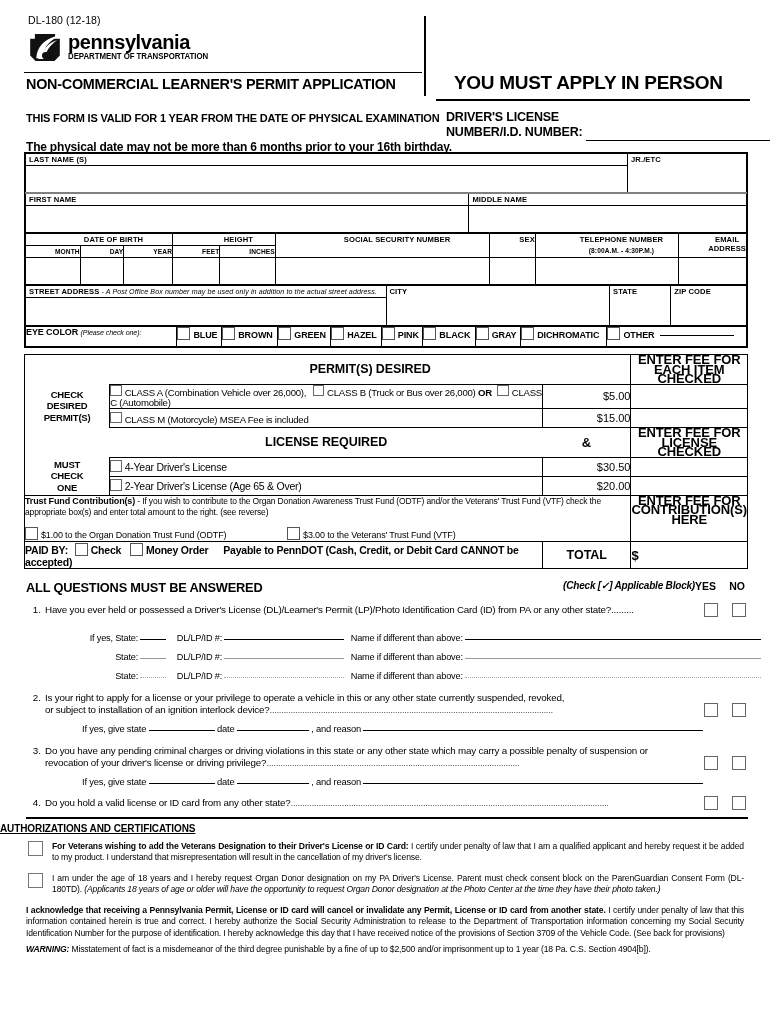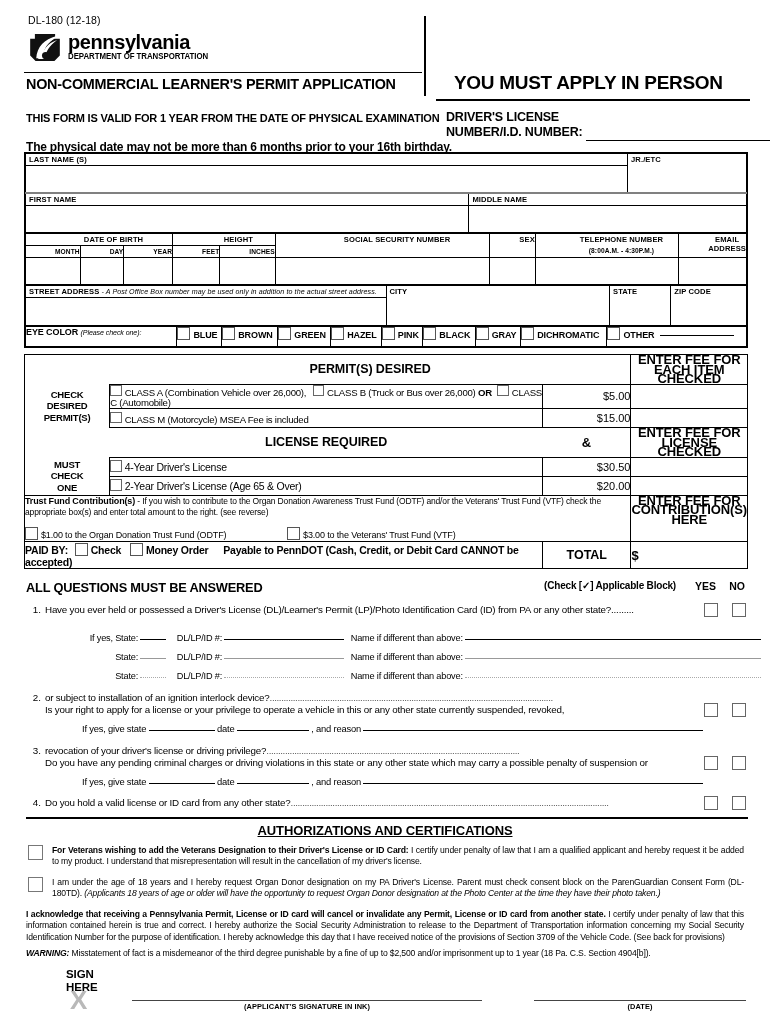--- a/index.html
+++ b/index.html
@@ -164,22 +164,22 @@
   .paidrow { font-size: 10.5px; font-weight: bold; padding: 5px 6px; letter-spacing: -0.2px;}
   .totallbl { text-align: center; font-size: 12.5px; font-weight: bold; }
   .dollar { font-size: 13px; font-weight: bold; padding-left: 8px; }
   .dotted-top { border-top: 1px dotted #555 !important; }
 
   
   .qsec { margin: 9px 22px 0 26px; position: relative; }
   .qhdr-row { position: relative; height: 17px; }
   .qhdr-title { font-size: 12.8px; font-weight: bold; letter-spacing: -0.2px; }
   .qhdr-check {
-    position: absolute; right: 72px; top: 2px;
-    font-size: 10px; font-weight: bold; letter-spacing: -0.2px;
+    position: absolute; right: 53px; top: 2px;
+    font-size: 10px; font-weight: bold; font-style: italic; letter-spacing: -0.2px;
   }
   .qhdr-yes { position: absolute; right: 32px; top: 2px; font-size: 10.5px; font-weight: bold;}
   .qhdr-no  { position: absolute; right: 3px;  top: 2px; font-size: 10.5px; font-weight: bold;}
 
   .qitem { position: relative; margin-top: 7px; }
   .qnum {
     position: absolute; left: 0; top: 0; width: 15px;
     font-size: 9.8px; text-align: right;
   }
   .qtext {
@@ -206,21 +206,21 @@
   .dots { letter-spacing: -0.4px; color: #555; }
 
   .qgive {
     margin-left: 104px; margin-top: 6px;
     font-size: 9.4px; letter-spacing: -0.2px; white-space: nowrap;
   }
 
   
   .auth-rule { margin: 8px 22px 0 26px; border-top: 2.4px solid #000; }
   .auth-title {
-    text-align: center; font-size: 13px; font-weight: bold;
+    text-align: left; font-size: 10px; font-weight: bold;
     text-decoration: underline; margin-top: 4px; letter-spacing: -0.1px;
   }
   .auth-item {
     position: relative; margin: 7px 26px 0 26px;
     padding-left: 26px;
     font-size: 8.6px; line-height: 11.4px; letter-spacing: -0.15px;
     text-align: justify;
   }
   .auth-cbx {
     position: absolute; left: 2px; top: 0px;
@@ -590,38 +590,38 @@
       <span class="right-al" style="width:56px">State:</span>
       <span class="ul-g" style="width:26px;border-bottom:1px dotted #aaa"></span>
       <span style="margin-left:8px">DL/LP/ID #:</span>
       <span class="ul-g" style="width:120px;border-bottom:1px dotted #aaa"></span>
       <span style="margin-left:4px">Name if different than above:</span>
       <span class="ul-g" style="width:296px;border-bottom:1px dotted #aaa"></span>
     </div>
 
     <div class="qitem" style="margin-top:11px">
       <span class="qnum">2.</span>
+      <div class="qtext">Is your right to apply for a license or your privilege to operate a vehicle in this or any other state currently suspended, revoked,</div>
       <div class="qtext"><span>or subject to installation of an ignition interlock device?</span><span class="dots">..........................................................................................................................</span></div>
-      <div class="qtext">Is your right to apply for a license or your privilege to operate a vehicle in this or any other state currently suspended, revoked,</div>
       <div class="qbox-yes lower"></div>
       <div class="qbox-no lower"></div>
     </div>
     <div class="qgive" style="margin-left:56px">
       <span>If yes, give state</span>
       <span class="ul" style="width:66px"></span>
       <span>date</span>
       <span class="ul" style="width:72px"></span>
       <span>, and reason</span>
       <span class="ul" style="width:340px"></span>
     </div>
 
     <div class="qitem" style="margin-top:11px">
       <span class="qnum">3.</span>
+      <div class="qtext" style="margin-right:58px">Do you have any pending criminal charges or driving violations in this state or any other state which may carry a possible penalty of suspension or</div>
       <div class="qtext"><span>revocation of your driver's license or driving privilege?</span><span class="dots">.............................................................................................................</span></div>
-      <div class="qtext" style="margin-right:58px">Do you have any pending criminal charges or driving violations in this state or any other state which may carry a possible penalty of suspension or</div>
       <div class="qbox-yes lower"></div>
       <div class="qbox-no lower"></div>
     </div>
     <div class="qgive" style="margin-left:56px">
       <span>If yes, give state</span>
       <span class="ul" style="width:66px"></span>
       <span>date</span>
       <span class="ul" style="width:72px"></span>
       <span>, and reason</span>
       <span class="ul" style="width:340px"></span>
@@ -649,25 +649,14 @@
   </div>
 
   <div class="ack">
     <b>I acknowledge that receiving a Pennsylvania Permit, License or ID card will cancel or invalidate any Permit, License or ID card from another state.</b><span> I certify under penalty of law that this information contained herein is true and correct. I hereby authorize the Social Security Administration to release to the Department of Transportation information concerning my Social Security Identification Number for the purpose of identification. I hereby acknowledge this day that I have received notice of the provisions of Section 3709 of the Vehicle Code. (See back for provisions)</span>
   </div>
 
   <div class="warn">
     <i>WARNING:</i><span> Misstatement of fact is a misdemeanor of the third degree punishable by a fine of up to $2,500 and/or imprisonment up to 1 year (18 Pa. C.S. Section 4904[b]).</span>
   </div>
 
-  <div class="sig-wrap">
-    <div class="sign-here">
-      <div>SIGN</div>
-      <div>HERE</div>
-    </div>
-    <div class="sig-x">X</div>
-    <div class="sig-line-1"></div>
-    <div class="sig-cap-1">(APPLICANT'S SIGNATURE IN INK)</div>
-    <div class="sig-line-2"></div>
-    <div class="sig-cap-2">(DATE)</div>
-  </div>
 
 </div>
 
 </body></html>

